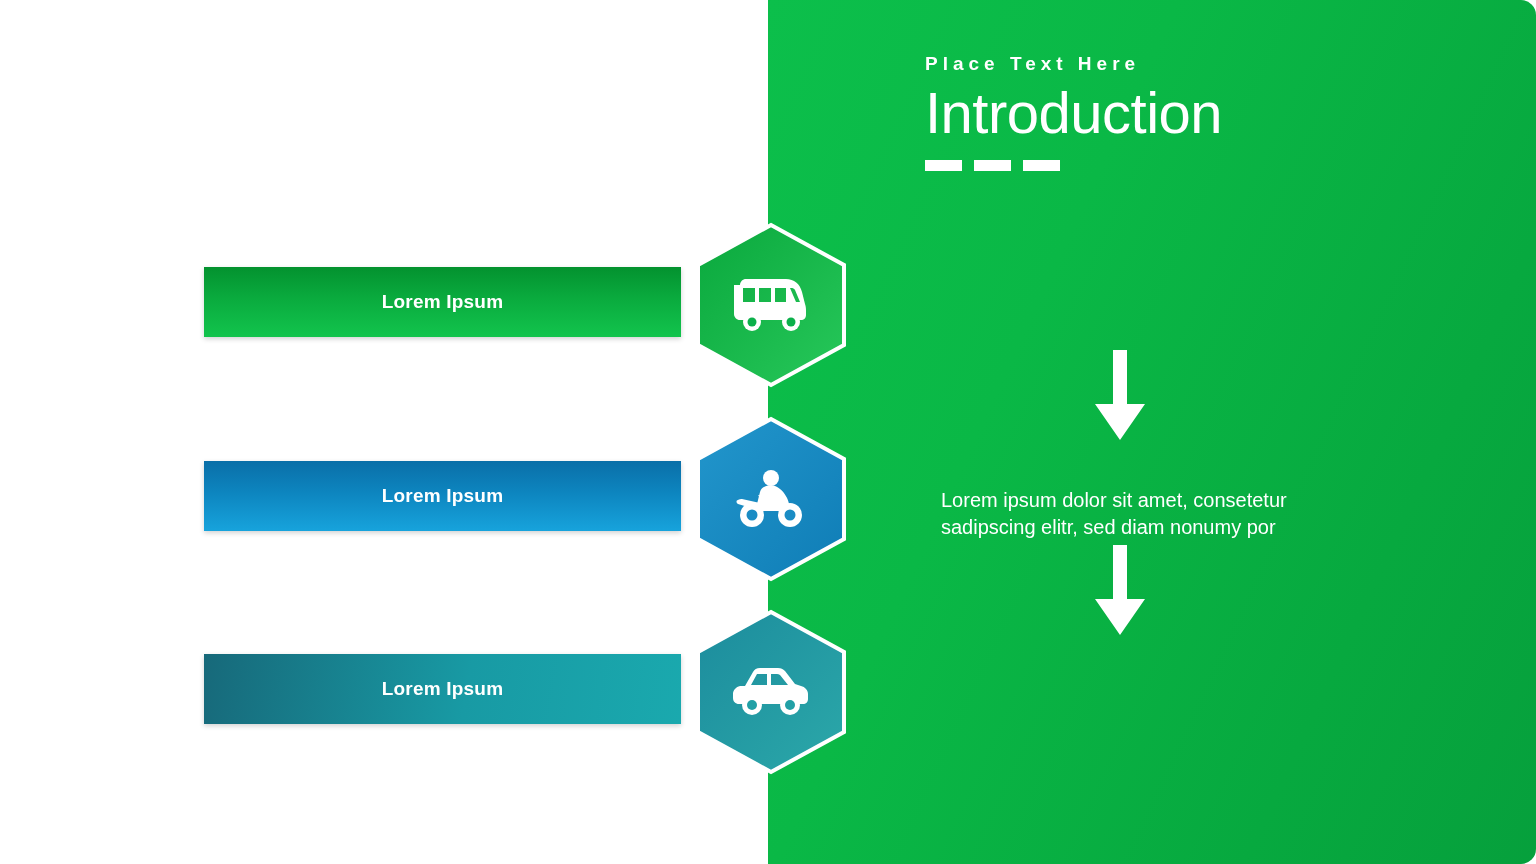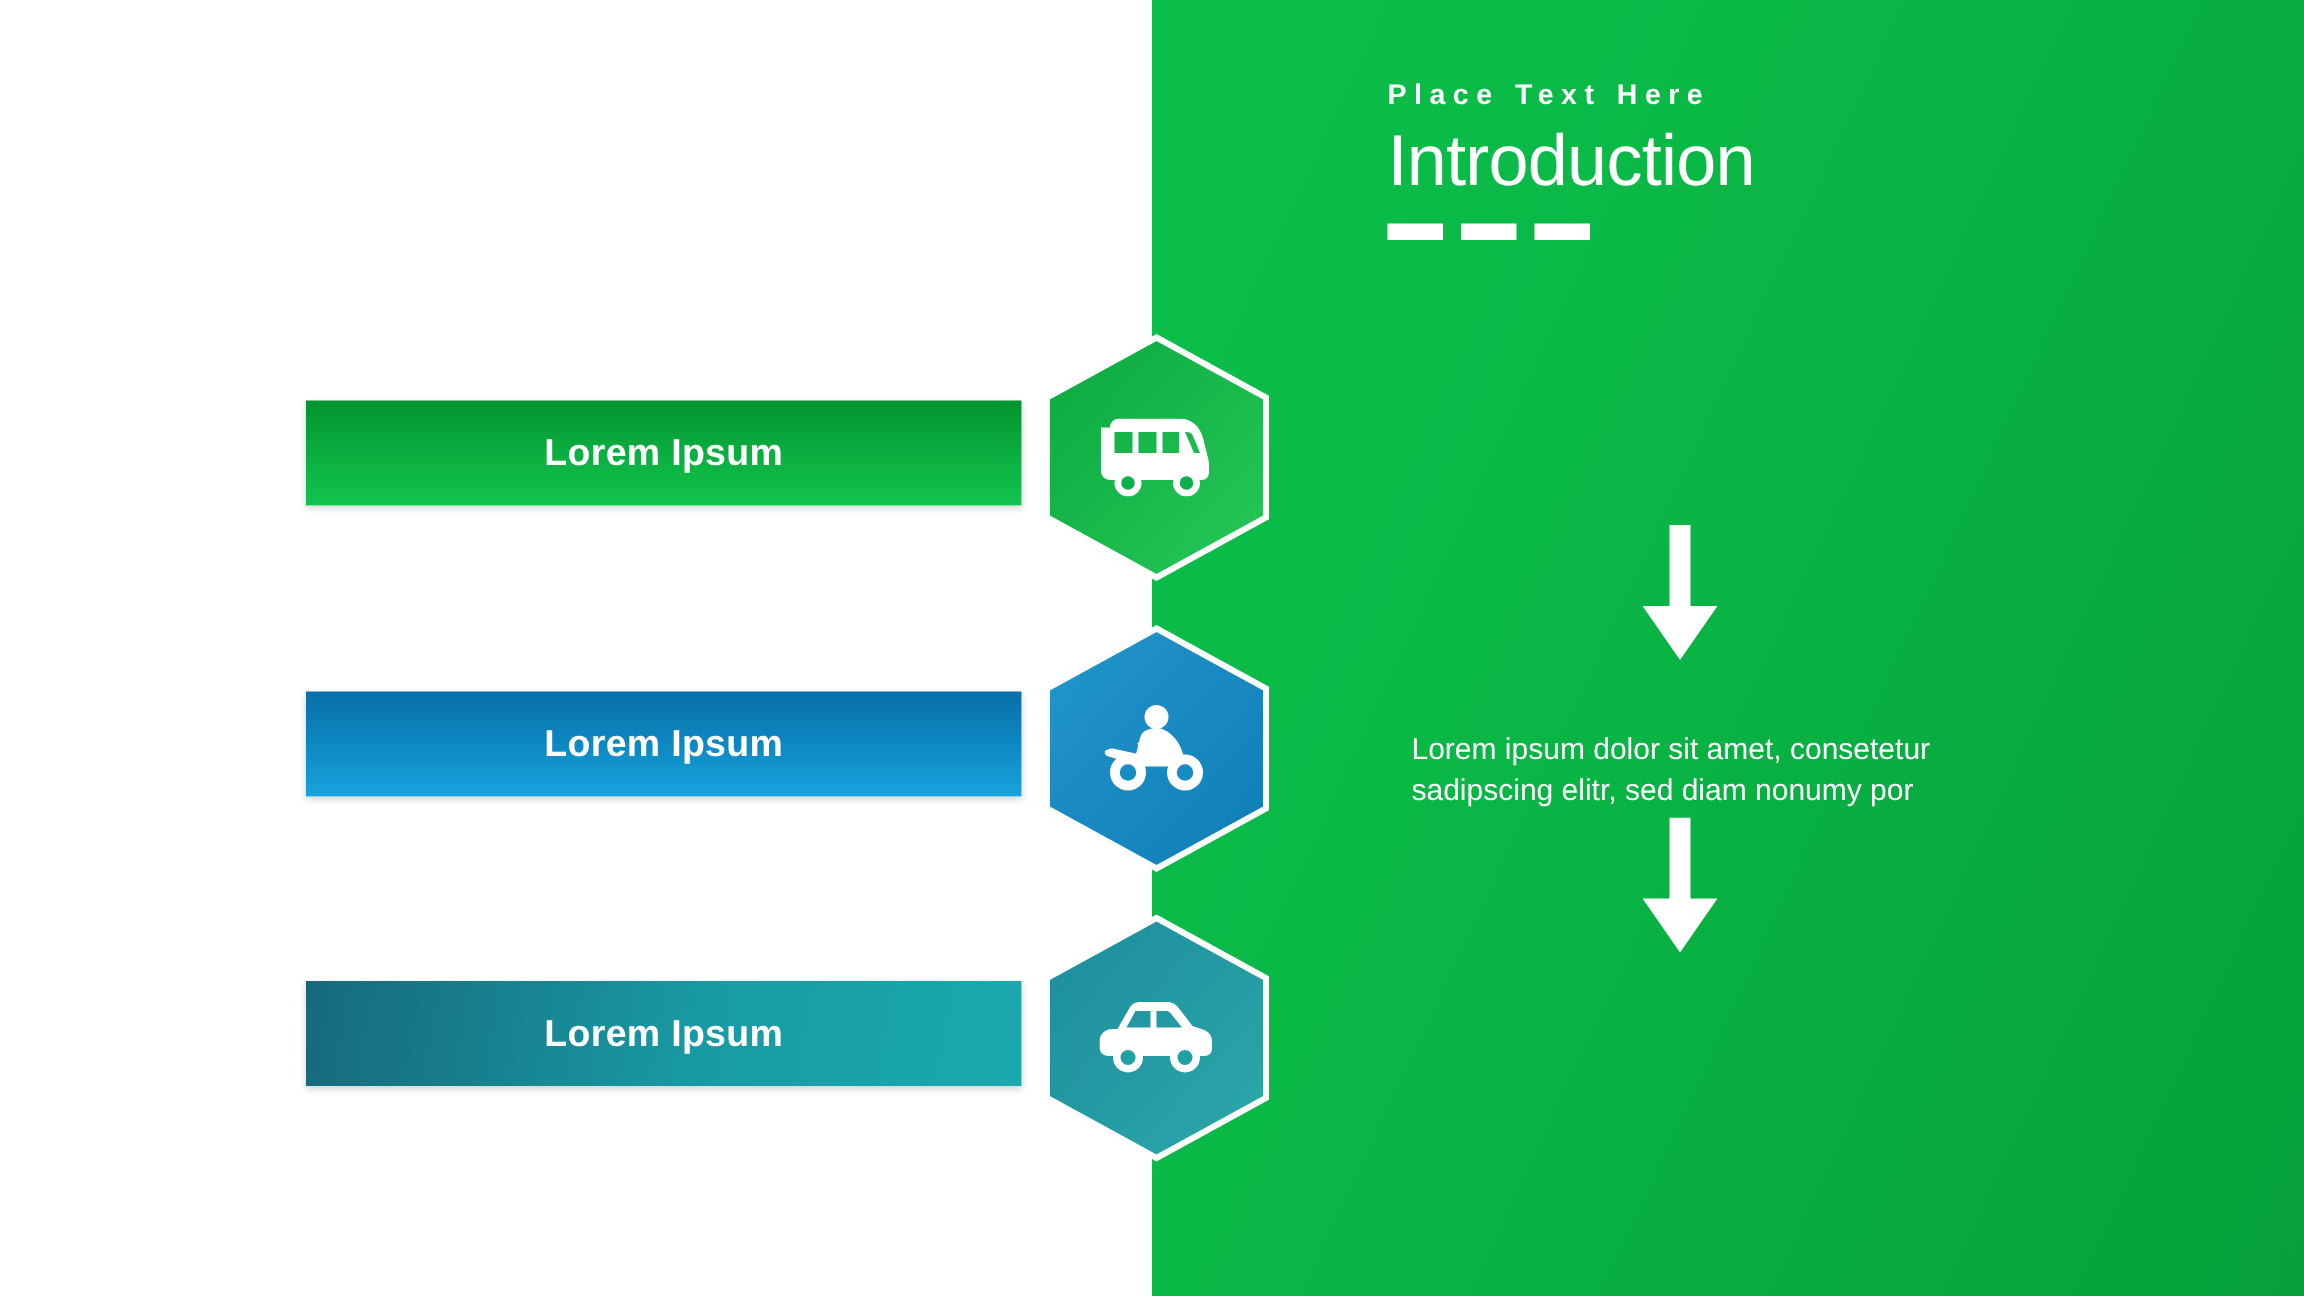--- a/index.html
+++ b/index.html
@@ -12,20 +12,21 @@
     overflow: hidden;
     background: #ffffff;
     font-family: "Liberation Sans", sans-serif;
   }
   .slide {
     position: relative;
     width: 1536px;
     height: 864px;
     background: #ffffff;
     overflow: hidden;
+    border-radius: 15px;
   }
 
   
   .green-panel {
     position: absolute;
     left: 768px;
     top: 0;
     width: 768px;
     height: 864px;
     background: linear-gradient(115deg, #0cbf4b 0%, #0ab846 35%, #07a93f 75%, #06a03c 100%);
@@ -42,21 +43,21 @@
     color: #ffffff;
     font-size: 19px;
     font-weight: bold;
     letter-spacing: 5.0px;
     line-height: 1;
     margin: 0 0 10px 0;
     white-space: nowrap;
   }
   .headline {
     color: #ffffff;
-    font-size: 48px;
+    font-size: 58px;
     font-weight: normal;
     line-height: 1.05;
     margin: 0;
     letter-spacing: -0.5px;
     white-space: nowrap;
   }
   .dashes {
     margin-top: 16px;
     display: flex;
     gap: 12px;
@@ -84,21 +85,21 @@
     top: 52px;
     width: 477px;
     height: 70px;
     display: flex;
     align-items: center;
     justify-content: center;
     box-shadow: 0 2px 5px rgba(0,0,0,0.18);
   }
   .bar-label {
     color: #ffffff;
-    font-size: 25px;
+    font-size: 19px;
     font-weight: bold;
     letter-spacing: 0.2px;
   }
   .bar-green  { background: linear-gradient(to bottom, #03922f 0%, #0aab3e 45%, #12c44d 100%); }
   .bar-blue   { background: linear-gradient(to bottom, #0a6fa8 0%, #0d85bf 45%, #17a3dc 100%); }
   .bar-teal   { background: linear-gradient(100deg, #17697a 0%, #189aa4 55%, #1aa9ae 100%); }
 
   
   .hex-wrap {
     position: absolute;

